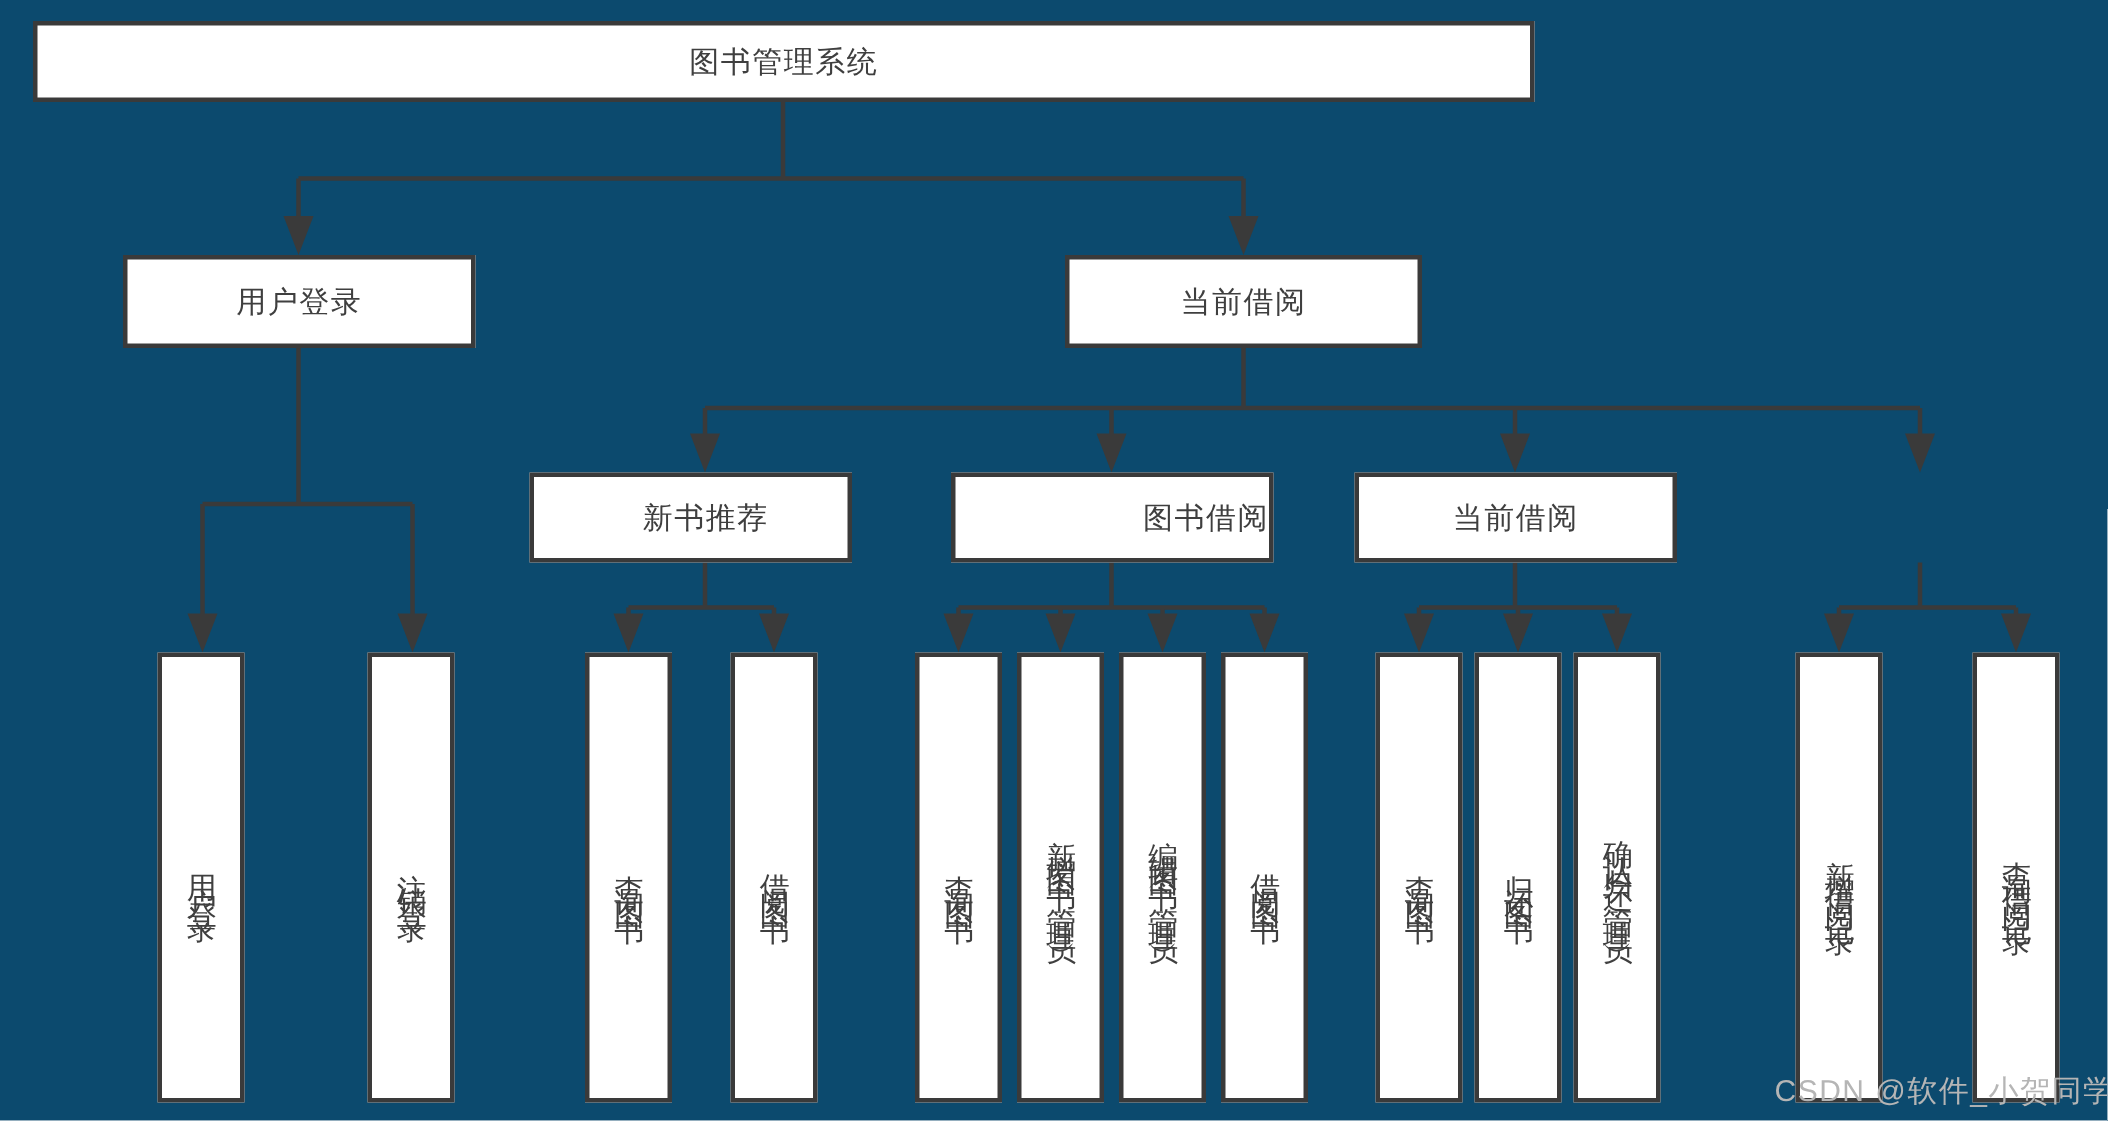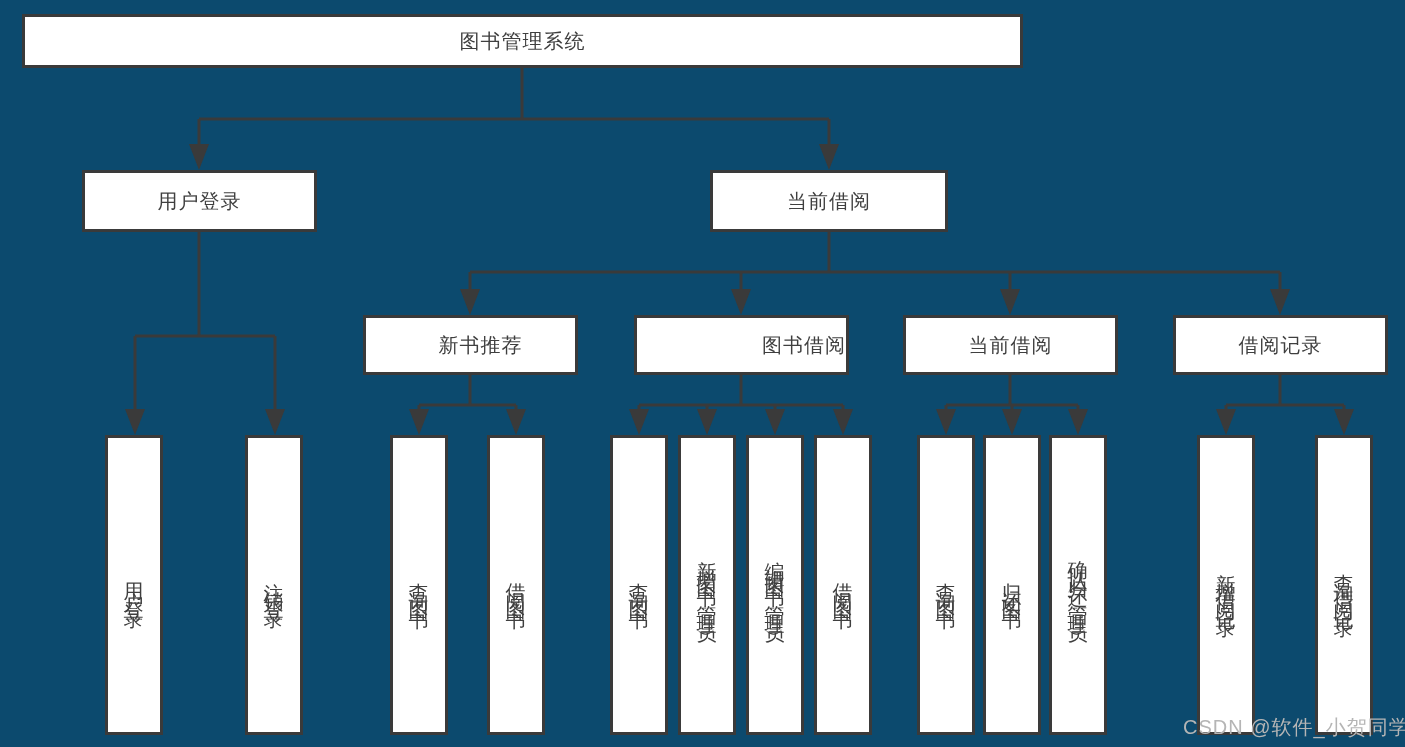--- a/index.html
+++ b/index.html
@@ -40,21 +40,21 @@
     letter-spacing: 0.45em;
     line-height: 1.0;
   }
   
   .n-root  { left: 22px;  top: 14px;  width: 1001px; height: 54px; }
   
   .n-l2a   { left: 82px;  top: 170px; width: 235px;  height: 62px; }
   .n-l2b   { left: 710px; top: 170px; width: 238px;  height: 62px; }
   
   .n-l3 { top: 315px; width: 215px; height: 60px; }
-  .n-l3a { left: 363px; padding-left: 20px; }
+  .n-l3a { left: 353px; padding-left: 20px; }
   .n-l3b { left: 634px; justify-content: flex-end; }
   .n-l3c { left: 903px; font-family: Liberation Serif, serif; }
   .n-l3d { left: 1173px; }
   
   .vbox { top: 435px; width: 58px; height: 300px; }
   .lf01 { left: 105px; }
   .lf02 { left: 245px; }
   .lf03 { left: 390px; }
   .lf04 { left: 487px; }
   .lf05 { left: 610px; }
@@ -135,23 +135,20 @@
 
   <div class="node n-l3 n-l3a">
     <span>新书推荐</span>
   </div>
   <div class="node n-l3 n-l3b">
     <span>图书借阅</span>
   </div>
   <div class="node n-l3 n-l3c">
     <span>当前借阅</span>
   </div>
-  <div class="node n-l3 n-l3d">
-    <span>借阅记录</span>
-  </div>
 
   <div class="node vbox lf01">
     <span>用户登录</span>
   </div>
   <div class="node vbox lf02">
     <span>注销登录</span>
   </div>
 
   <div class="node vbox lf03">
     <span>查询图书</span>

